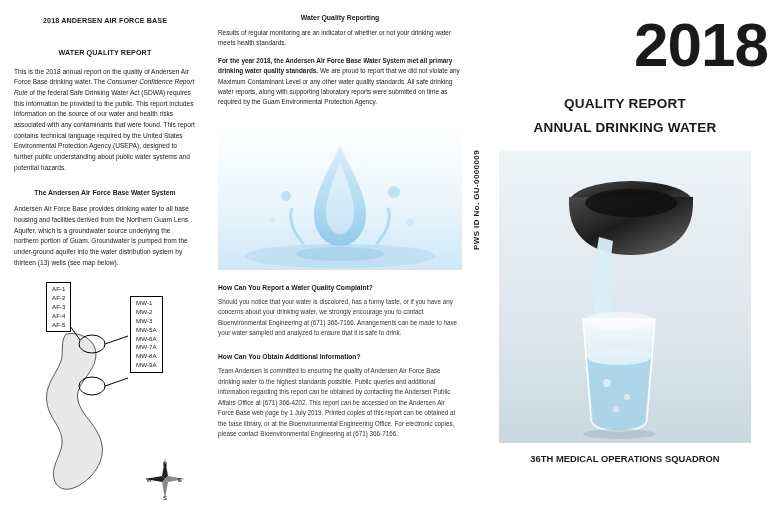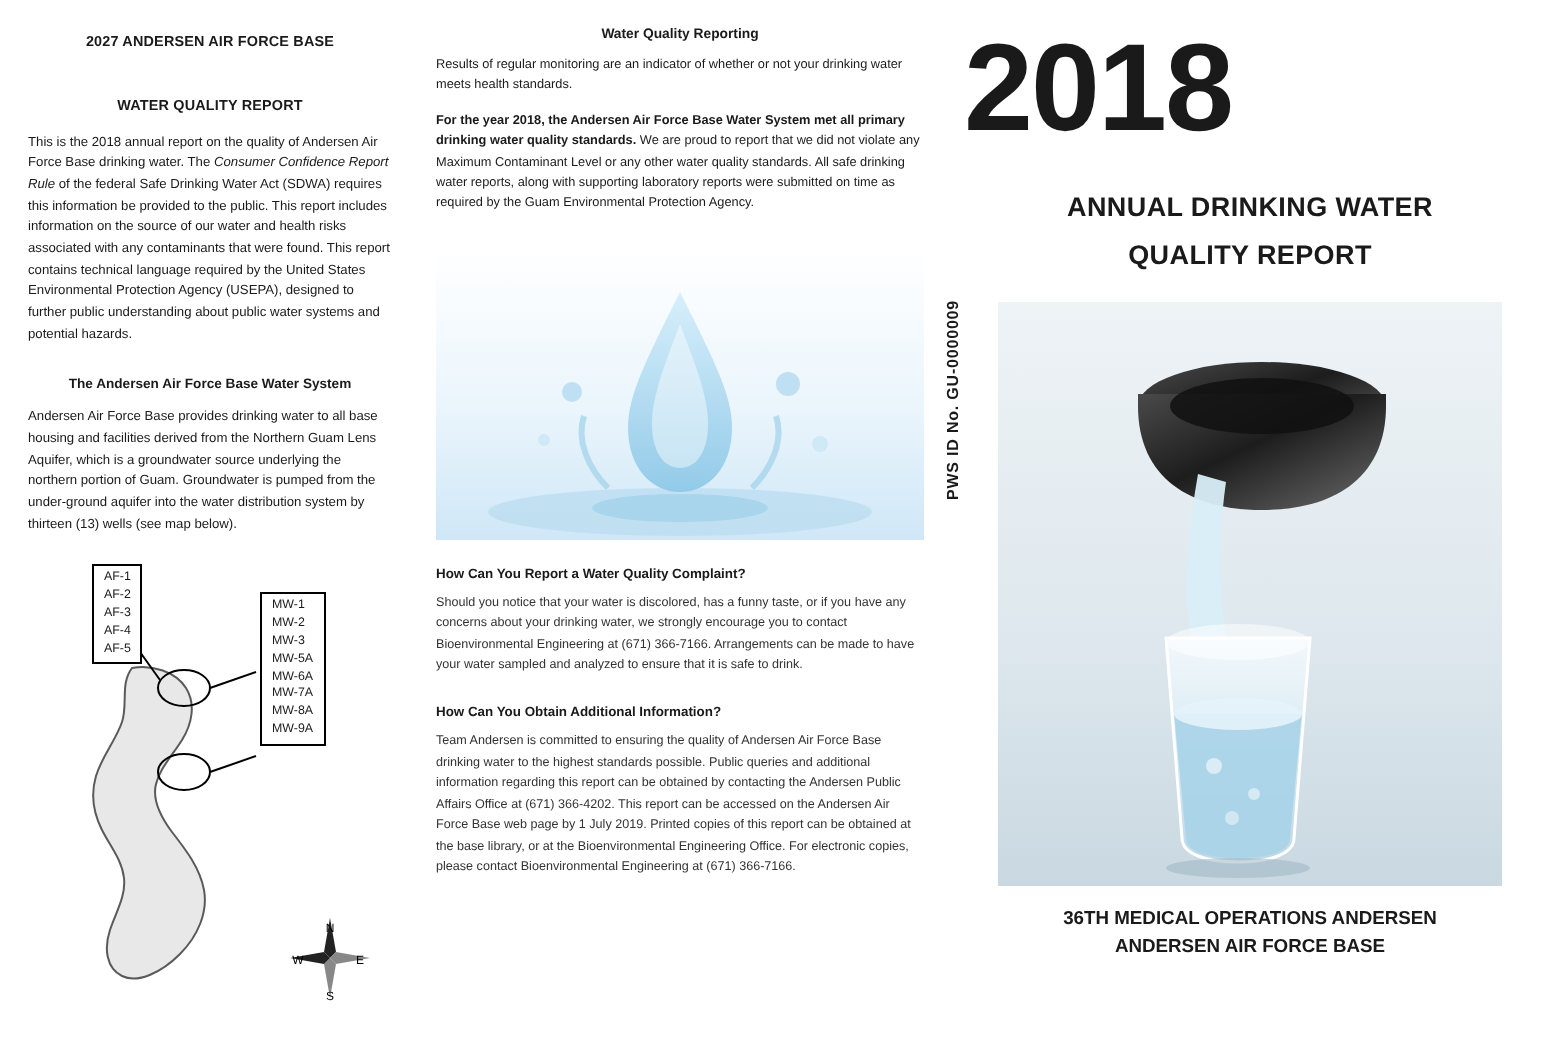--- a/index.html
+++ b/index.html
@@ -131,21 +131,21 @@
   .panel-right {
     width: 304px;
     position: relative;
     box-sizing: border-box;
     padding: 6px 12px 8px 6px;
   }
   .year {
     font-size: 62px;
     font-weight: bold;
     letter-spacing: -1px;
-    text-align: left;
+    text-align: right;
     line-height: 1;
     margin-top: 8px;
     font-family: "Liberation Sans", sans-serif;
   }
   .report-title {
     text-align: center;
     font-size: 13.5px;
     font-weight: bold;
     margin-top: 16px;
     line-height: 1.75;
@@ -177,21 +177,21 @@
     line-height: 1.45;
     margin-top: 9px;
   }
 </style>
 </head>
 <body>
 
 <div class="page">
 
   <div class="panel-left">
-    <div class="title-line">2027 ANDERSEN AIR FORCE BASE</div>
+    <div class="title-line">2018 ANDERSEN AIR FORCE BASE</div>
     <div class="title-line second">WATER QUALITY REPORT</div>
 
     <div class="body-text">
       <span>This is the 2018 annual report on the quality of Andersen Air Force Base drinking water.  The </span><span class="ital">Consumer Confidence Report Rule</span><span> of the federal Safe Drinking Water Act (SDWA) requires this information be provided to the public. This report includes information on the source of our water and health risks associated with any contaminants that were found.  This report contains technical language required by the United States Environmental Protection Agency (USEPA), designed to further public understanding about public water systems and potential hazards.</span>
     </div>
 
     <div class="sub-head">The Andersen Air Force Base Water System</div>
     <div class="body-text">Andersen Air Force Base provides drinking water to all base housing and facilities derived from the Northern Guam Lens Aquifer, which is a groundwater source underlying the northern portion of Guam.  Groundwater is pumped from the under-ground aquifer into the water distribution system by thirteen (13) wells  (see map below).</div>
 
     <div class="map-wrap">
@@ -285,22 +285,22 @@
 
     <div class="sec-head">How  Can You Obtain Additional Information?</div>
     <div class="sec-body">Team Andersen is committed to ensuring the quality of Andersen Air Force Base drinking water to the highest standards possible.  Public queries and additional information regarding this report can be obtained by contacting the  Andersen Public Affairs Office at (671) 366-4202.  This report can be accessed on the Andersen Air Force Base web page by 1 July 2019.  Printed copies of this report can be obtained at the base  library, or at the Bioenvironmental Engineering Office. For electronic copies, please contact Bioenvironmental Engineering at (671) 366-7166.</div>
   </div>
 
   <div class="panel-right">
     <div class="pws">PWS ID No. GU-0000009</div>
 
     <div class="year">2018</div>
     <div class="report-title">
+      <div>QUALITY REPORT</div>
       <div>ANNUAL DRINKING WATER</div>
-      <div>QUALITY REPORT</div>
     </div>
 
     <div class="photo">
       <svg viewBox="0 0 252 292" width="252" height="292" preserveAspectRatio="none">
         <defs>
           <linearGradient id="bg2" x1="0" y1="0" x2="0" y2="1">
             <stop offset="0%" stop-color="#eef3f6"></stop>
             <stop offset="60%" stop-color="#dde7ed"></stop>
             <stop offset="100%" stop-color="#c9d8e1"></stop>
           </linearGradient>
@@ -327,18 +327,17 @@
         <ellipse cx="120" cy="206" rx="32" ry="8" fill="#e4f3fb" opacity="0.9"></ellipse>
         <ellipse cx="120" cy="170" rx="36" ry="9" fill="#ffffff" opacity="0.5"></ellipse>
         <circle cx="108" cy="232" r="4" fill="#ffffff" opacity="0.55"></circle>
         <circle cx="128" cy="246" r="3" fill="#ffffff" opacity="0.5"></circle>
         <circle cx="117" cy="258" r="3.5" fill="#ffffff" opacity="0.45"></circle>
         <ellipse cx="120" cy="283" rx="36" ry="5" fill="#9fb6c2" opacity="0.55"></ellipse>
       </svg>
     </div>
 
     <div class="footer">
-      <div>36TH MEDICAL OPERATIONS ANDERSEN</div>
-      <div>ANDERSEN AIR FORCE BASE</div>
+      <div>36TH MEDICAL OPERATIONS SQUADRON</div>
     </div>
   </div>
 
 </div>
 
 </body></html>

